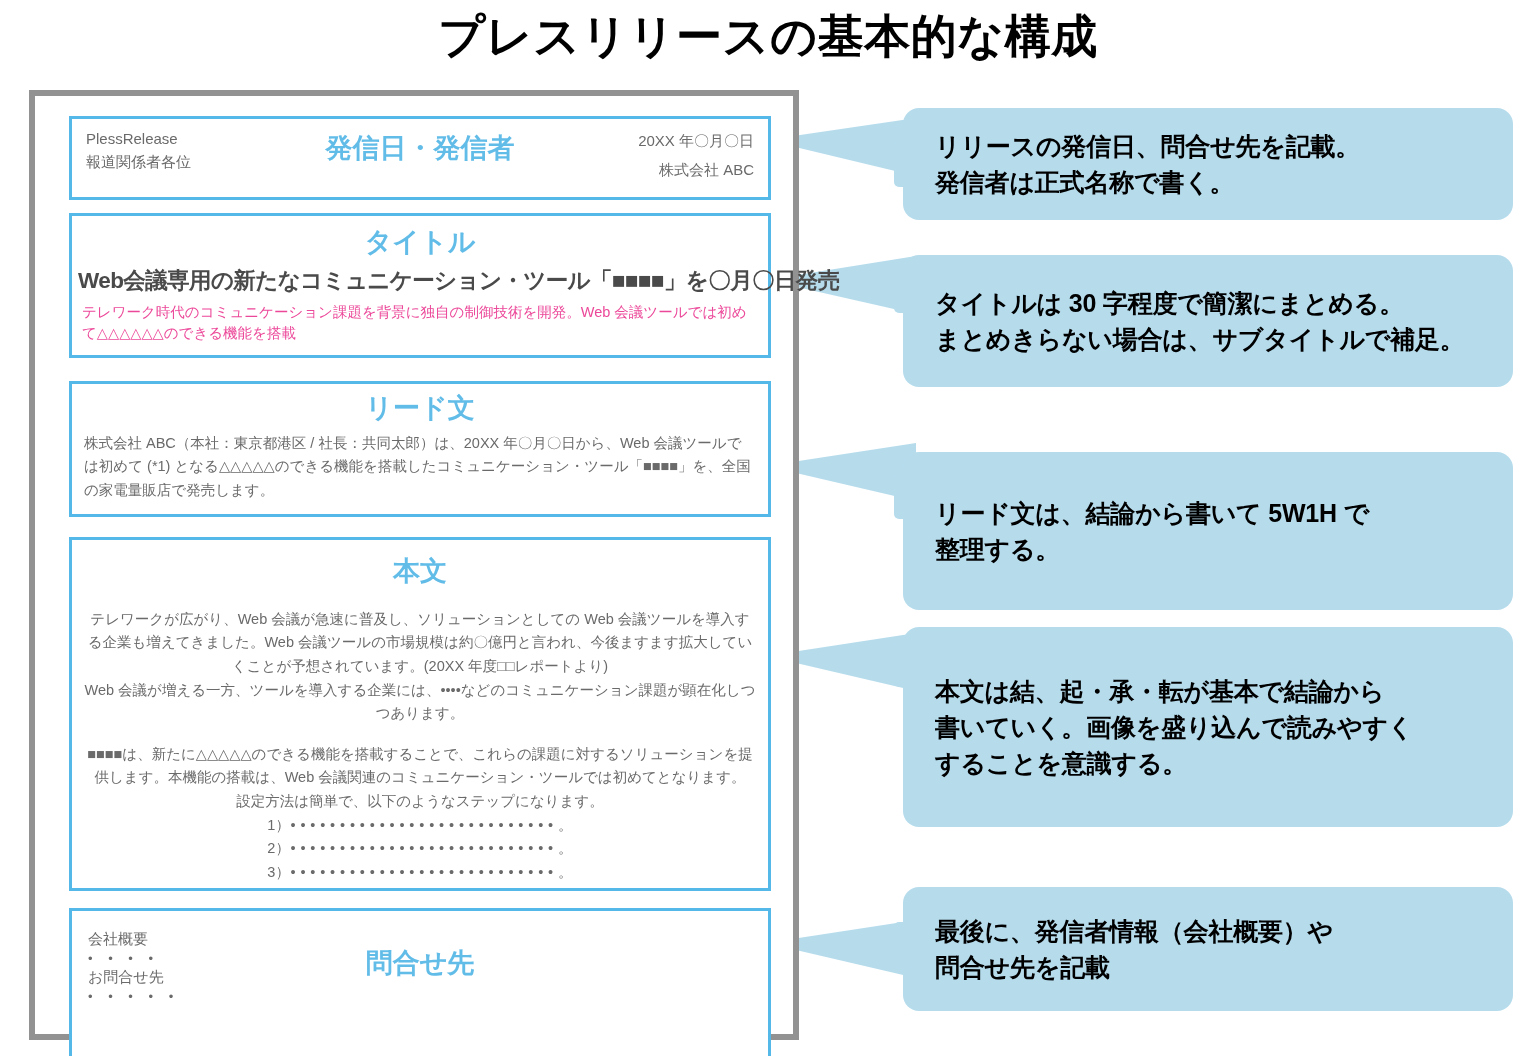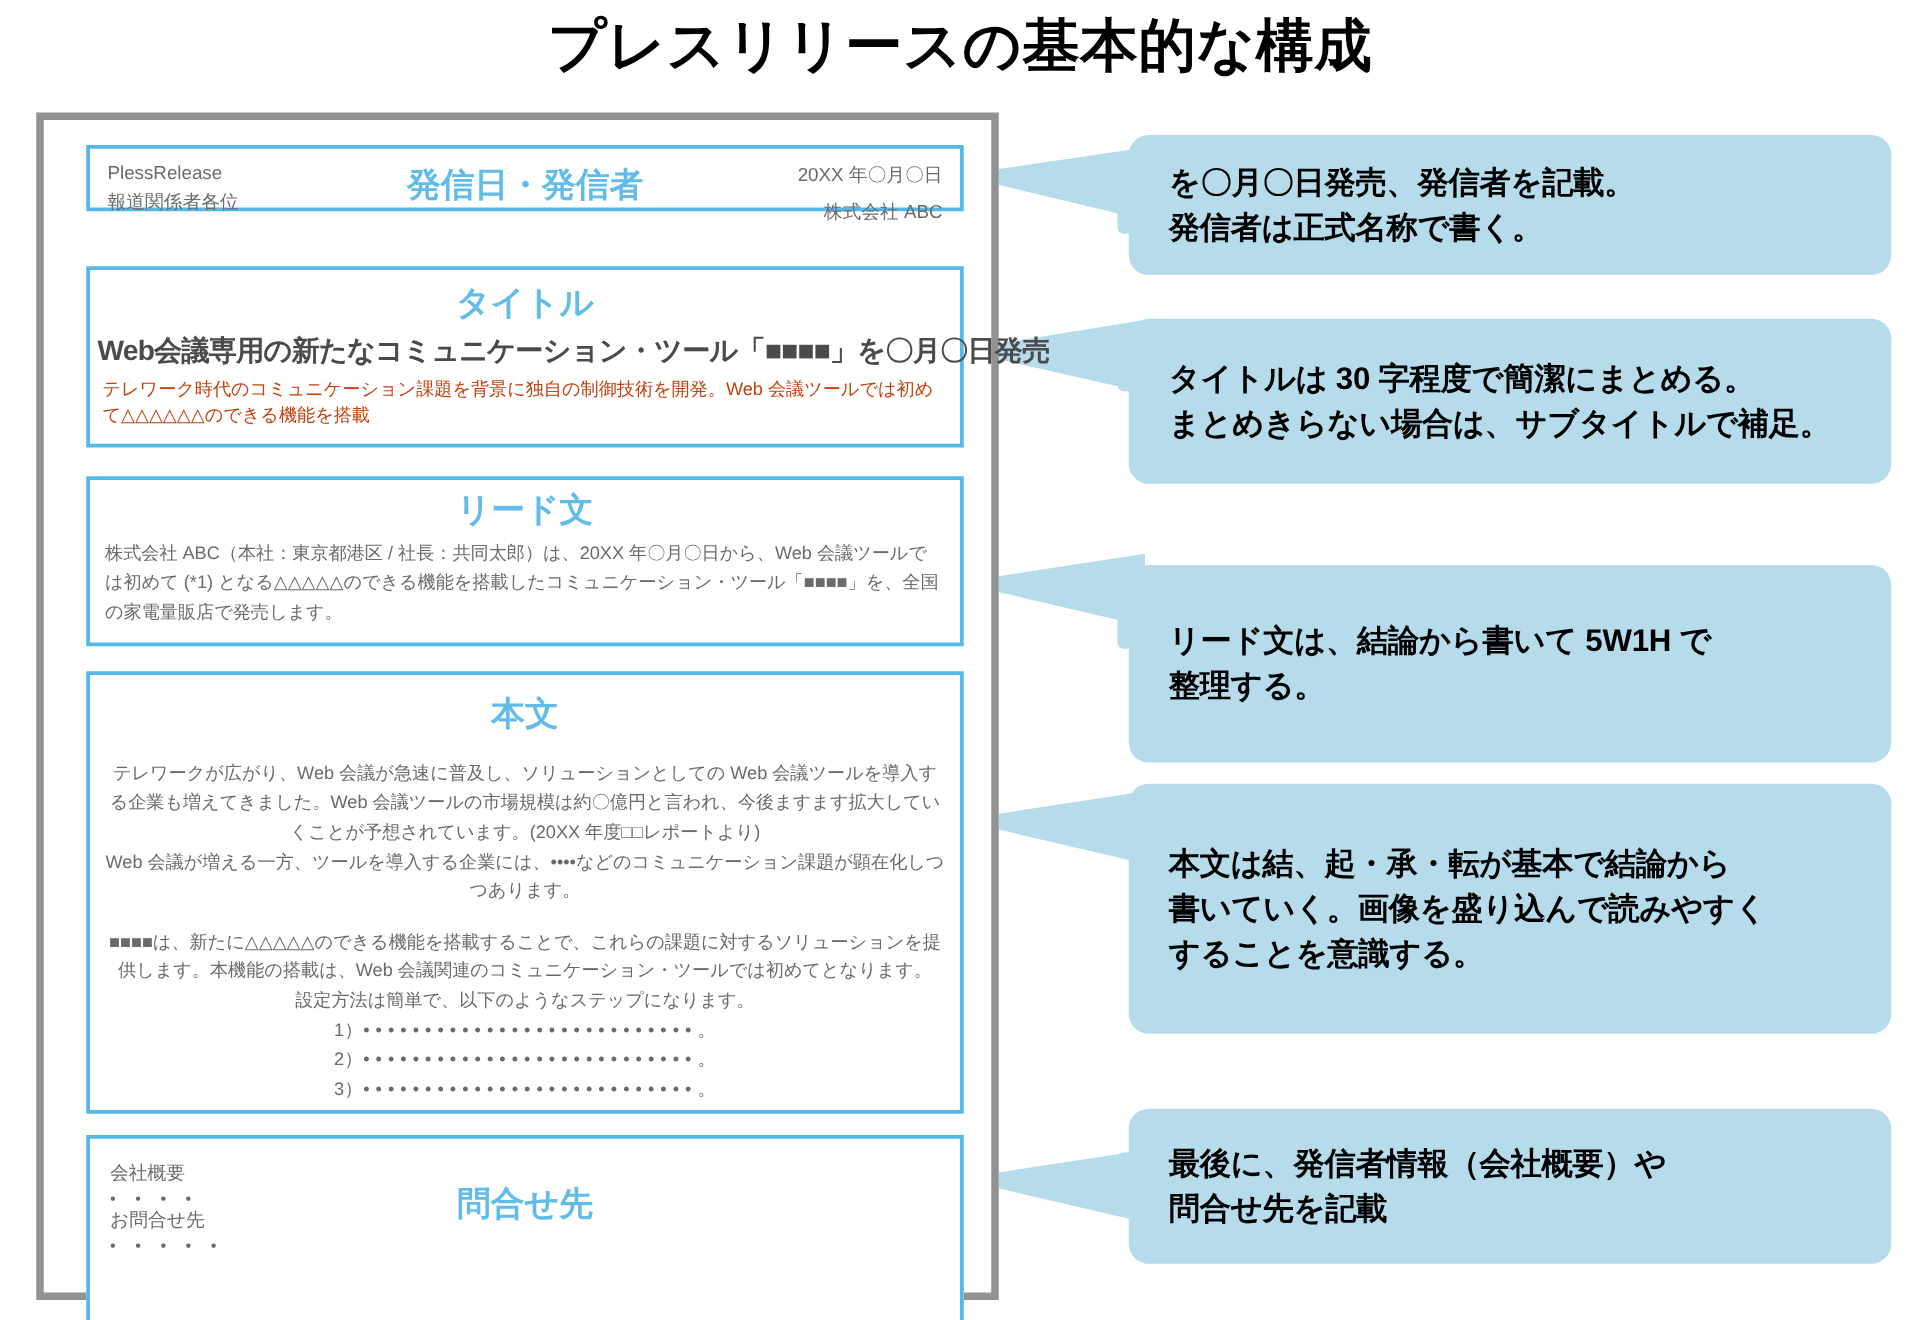--- a/index.html
+++ b/index.html
@@ -53,21 +53,21 @@
     box-sizing: border-box;
   }
   .sec-label {
     text-align: center;
     color: #62bce8;
     font-weight: bold;
     line-height: 1.1;
   }
 
   
-  #sec-header { top: 20px; height: 53px; }
+  #sec-header { top: 20px; height: 84px; }
   #sec-header .inner {
     position: relative;
     height: 100%;
     padding: 0;
   }
   #hdr-left {
     position: absolute;
     left: 14px;
     top: 8px;
     font-size: 15px;
@@ -108,21 +108,21 @@
     color: #4a4a4a;
     letter-spacing: -0.6px;
     white-space: nowrap;
     line-height: 1.2;
   }
   #title-sub {
     margin-top: 8px;
     padding: 0 10px;
     font-size: 14.5px;
     line-height: 1.45;
-    color: #c2410c;
+    color: #ec4899;
   }
 
   
   #sec-lead { top: 285px; height: 136px; }
   #lead-label {
     font-size: 27px;
     margin-top: 10px;
   }
   #lead-body {
     margin-top: 8px;
@@ -287,21 +287,21 @@
       <div class="dots">• • • • •</div>
     </div>
     <div id="contact-label" class="sec-label">問合せ先</div>
   </div>
 
 </div>
 
 <div class="callout" style="left:903px; top:108px; width:610px; height:112px;">
   <div class="nub" style="top:33px;"></div>
   <div class="callout-text">
-    <span class="ln">を〇月〇日発売、発信者を記載。</span>
+    <span class="ln">リリースの発信日、問合せ先を記載。</span>
     <span class="ln">発信者は正式名称で書く。</span>
   </div>
 </div>
 
 <div class="callout" style="left:903px; top:255px; width:610px; height:132px;">
   <div class="nub" style="top:12px;"></div>
   <div class="callout-text">
     <span class="ln">タイトルは 30 字程度で簡潔にまとめる。</span>
     <span class="ln">まとめきらない場合は、サブタイトルで補足。</span>
   </div>

